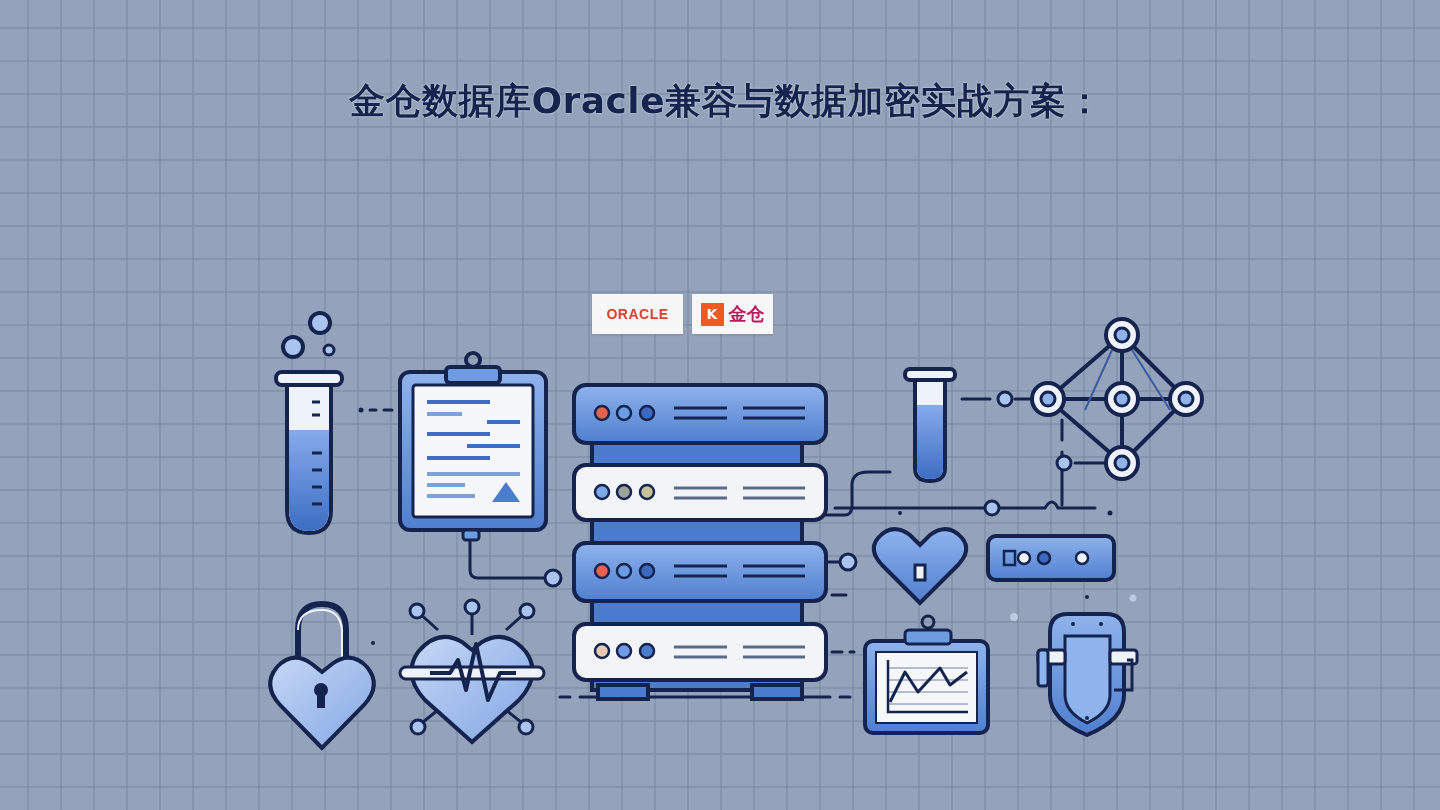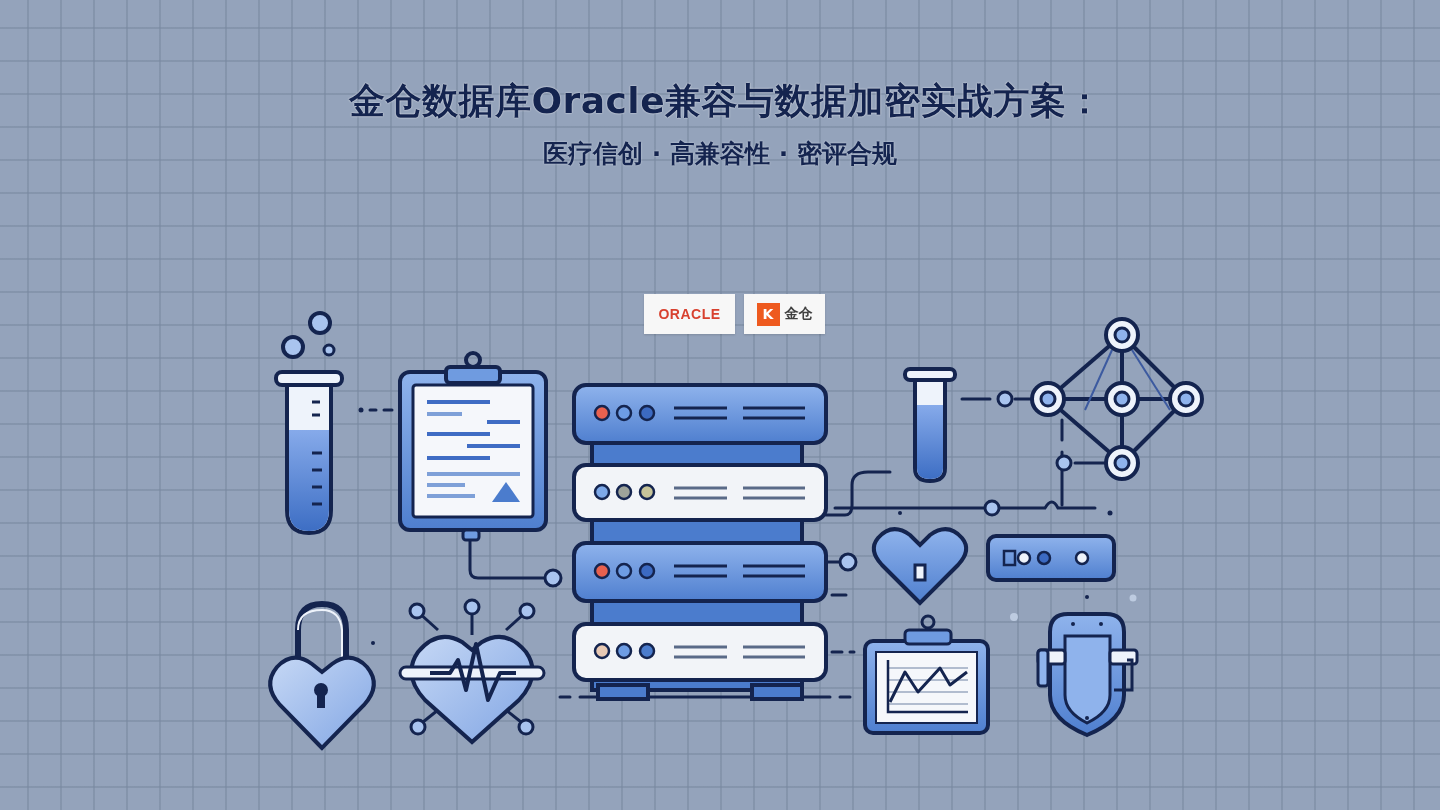--- a/index.html
+++ b/index.html
@@ -13,34 +13,33 @@
     background-position: 27px 27px;
     font-family: "DejaVu Sans", "Liberation Sans", sans-serif;
   }
   .title-block { position: absolute; left: 0; top: 72px; width: 1440px; text-align: center; color: #14244f; }
   .title-line { font-weight: bold; font-size: 36px; line-height: 58px; letter-spacing: 0.5px;
     text-shadow: 0 0 2px rgba(255,255,255,0.6), 0 0 1px rgba(255,255,255,0.8); padding-left: 12px; }
   .title-line.l1 { margin-left: 0; }
   .title-line.l2 { margin-left: 10px; }
   .subtitle { font-weight: bold; font-size: 25px; line-height: 40px; margin-top: 4px;
     text-shadow: 0 0 2px rgba(255,255,255,0.6); }
-  .logos { position: absolute; left: 644px; top: 294px; display: flex; gap: 9px; }
+  .logos { position: absolute; left: 592px; top: 294px; display: flex; gap: 9px; }
   .logo { background: #f7f7f7; height: 40px; display: flex; align-items: center; justify-content: center; box-shadow: 0 1px 2px rgba(0,0,0,0.15); }
   .logo.oracle { width: 91px; color: #d8412f; font-family: "Liberation Sans", sans-serif; font-weight: bold; font-size: 14px; letter-spacing: 0.5px; }
   .logo.kingbase { width: 81px; gap: 5px; }
   .kb-mark { width: 23px; height: 23px; background: #ee5a1f; color: #fff; font-size: 14px; display: flex; align-items: center; justify-content: center; font-weight: bold; }
-  .kb-text { font-size: 14px; font-weight: bold; color: #404040; }
+  .kb-text { font-size: 18px; font-weight: bold; color: #be185d; }
   svg.art { position: absolute; left: 0; top: 0; }
 </style>
 </head>
 <body>
 
 <div class="title-block">
   <div class="title-line l1">金仓数据库Oracle兼容与数据加密实战方案：</div>
-  <div class="subtitle">医疗信创 · 高兼容性 · 密评合规</div>
 </div>
 
 <div class="logos">
   <div class="logo oracle">
       <span>ORACLE</span>
     </div>
   <div class="logo kingbase">
     <span class="kb-mark">K</span>
     <span class="kb-text">金仓</span>
   </div>

